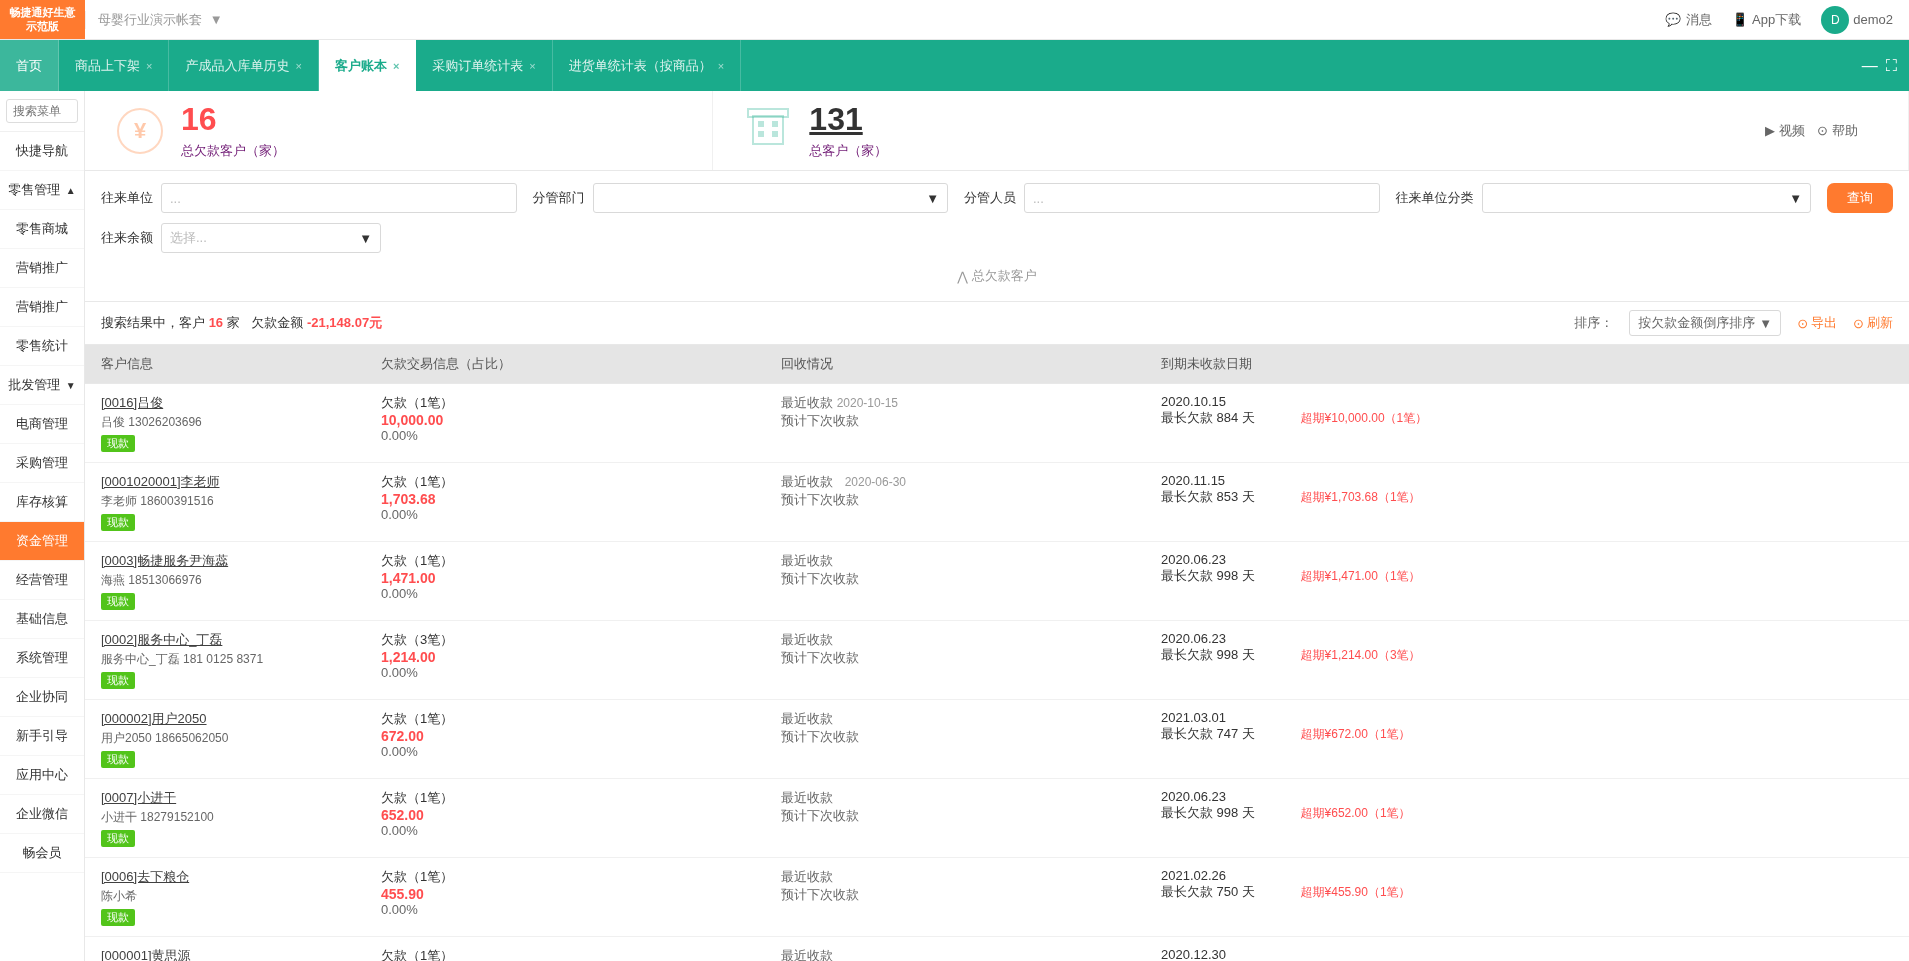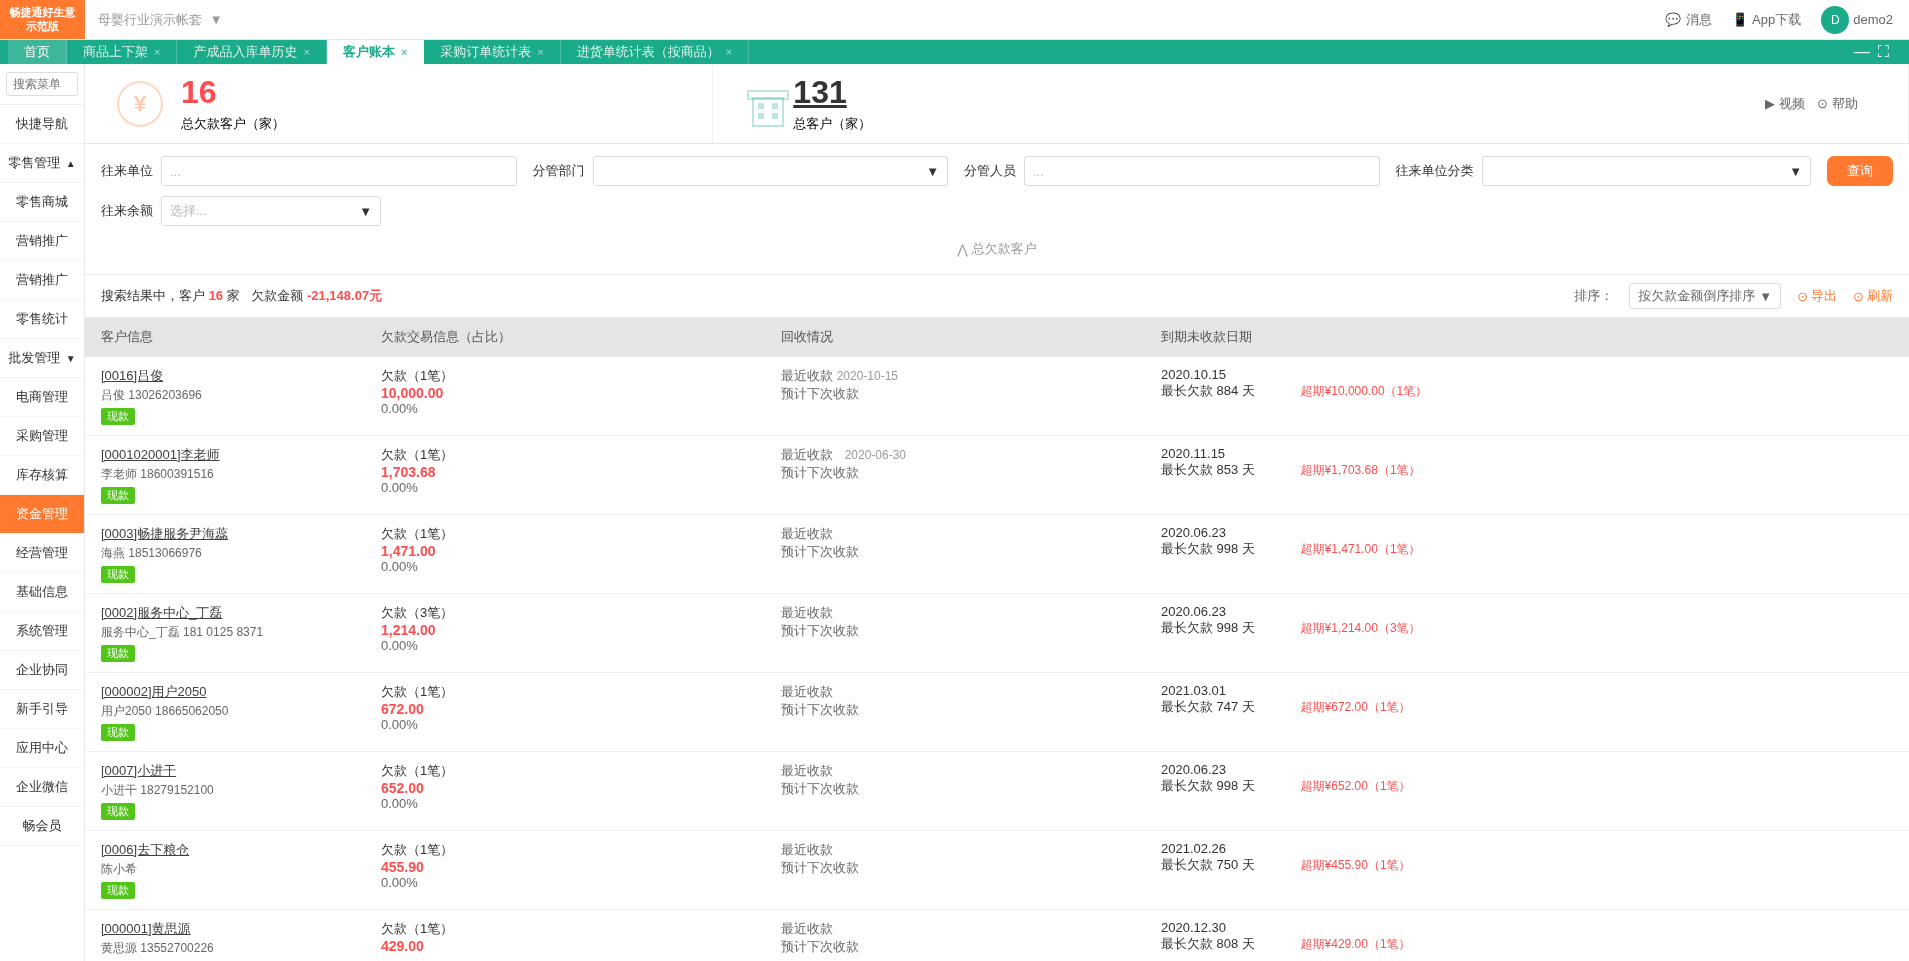--- a/index.html
+++ b/index.html
@@ -7,21 +7,21 @@
 
     
     .app-wrapper { display: flex; flex-direction: column; height: 100%; }
     .top-bar { height: 40px; background: #fff; display: flex; align-items: center; border-bottom: 1px solid #e8e8e8; }
     .logo-area { width: 85px; background: #ff7a2f; height: 100%; display: flex; align-items: center; justify-content: center; color: #fff; font-size: 12px; font-weight: bold; flex-shrink: 0; }
     .brand-name { font-size: 11px; color: #fff; text-align: center; line-height: 1.2; }
     .top-actions { margin-left: auto; display: flex; align-items: center; gap: 20px; padding-right: 16px; }
     .top-action-item { display: flex; align-items: center; gap: 4px; font-size: 13px; color: #666; cursor: pointer; }
 
     
-    .tabs-bar { height: 24px; background: #1aab8b; display: flex; align-items: center; padding: 0 8px; overflow: hidden; }
+    .tabs-bar { height: 51px; background: #1aab8b; display: flex; align-items: center; padding: 0 0; overflow: hidden; }
     .tab-item { height: 100%; display: flex; align-items: center; padding: 0 16px; font-size: 13px; color: rgba(255,255,255,0.85); cursor: pointer; white-space: nowrap; border-right: 1px solid rgba(255,255,255,0.2); }
     .tab-item.active { background: #fff; color: #1aab8b; font-weight: bold; }
     .tab-item.home { background: rgba(255,255,255,0.15); color: #fff; }
     .tab-close { margin-left: 6px; font-size: 11px; opacity: 0.7; }
     .tabs-end { margin-left: auto; display: flex; align-items: center; gap: 8px; padding-right: 12px; }
     .tabs-end-btn { color: #fff; font-size: 16px; cursor: pointer; }
 
     
     .main-area { display: flex; flex: 1; overflow: hidden; }
 
@@ -36,21 +36,21 @@
     
     .content-area { flex: 1; display: flex; flex-direction: column; overflow: hidden; }
 
     
     .stats-row { display: flex; background: #fff; border-bottom: 1px solid #e8e8e8; height: 80px; }
     .stat-card { flex: 1; display: flex; align-items: center; padding: 0 30px; gap: 16px; border-right: 1px solid #f0f0f0; }
     .stat-icon { width: 50px; height: 50px; display: flex; align-items: center; justify-content: center; }
     .stat-value { font-size: 32px; font-weight: bold; }
     .stat-value.red { color: #ff4d4f; }
     .stat-value.dark { color: #333; text-decoration: underline; }
-    .stat-label { font-size: 13px; color: #000000; margin-top: 4px; }
+    .stat-label { font-size: 13px; color: #701a75; margin-top: 4px; }
     .stat-text-area { display: flex; flex-direction: column; }
     .stats-actions { display: flex; align-items: center; gap: 12px; padding: 0 20px; margin-left: auto; }
     .stats-action-btn { font-size: 13px; color: #666; display: flex; align-items: center; gap: 4px; cursor: pointer; }
 
     
     .filter-area { background: #fff; padding: 12px 16px; border-bottom: 1px solid #e8e8e8; }
     .filter-row { display: flex; align-items: center; gap: 16px; margin-bottom: 10px; }
     .filter-item { display: flex; align-items: center; gap: 8px; flex: 1; }
     .filter-label { font-size: 13px; color: #333; white-space: nowrap; }
     .filter-input { flex: 1; border: 1px solid #d9d9d9; border-radius: 3px; padding: 5px 8px; font-size: 13px; display: flex; align-items: center; justify-content: space-between; cursor: pointer; color: #bbb; min-height: 30px; }
@@ -224,21 +224,21 @@
               <circle cx="25" cy="25" r="22" fill="none" stroke="#ff7a2f" stroke-width="2" opacity="0.3"></circle>
               <text x="25" y="32" text-anchor="middle" font-size="22" fill="#ff7a2f" opacity="0.4" font-weight="bold">¥</text>
             </svg>
           </div>
           <div class="stat-text-area">
             <div class="stat-value red">16</div>
             <div class="stat-label">总欠款客户（家）</div>
           </div>
         </div>
         <div class="stat-card" style="flex:2;justify-content:space-between;">
-          <div style="display:flex;align-items:flex-end;gap:0;">
+          <div style="display:flex;align-items:flex-start;gap:16px;">
             <div class="stat-icon">
               <svg width="50" height="50" viewBox="0 0 50 50">
                 <rect x="10" y="15" width="30" height="28" fill="none" stroke="#1aab8b" stroke-width="2" opacity="0.3"></rect>
                 <rect x="15" y="20" width="6" height="6" fill="#1aab8b" opacity="0.3"></rect>
                 <rect x="29" y="20" width="6" height="6" fill="#1aab8b" opacity="0.3"></rect>
                 <rect x="15" y="30" width="6" height="6" fill="#1aab8b" opacity="0.3"></rect>
                 <rect x="29" y="30" width="6" height="6" fill="#1aab8b" opacity="0.3"></rect>
                 <rect x="5" y="8" width="40" height="8" fill="none" stroke="#1aab8b" stroke-width="2" opacity="0.3"></rect>
               </svg>
             </div>

